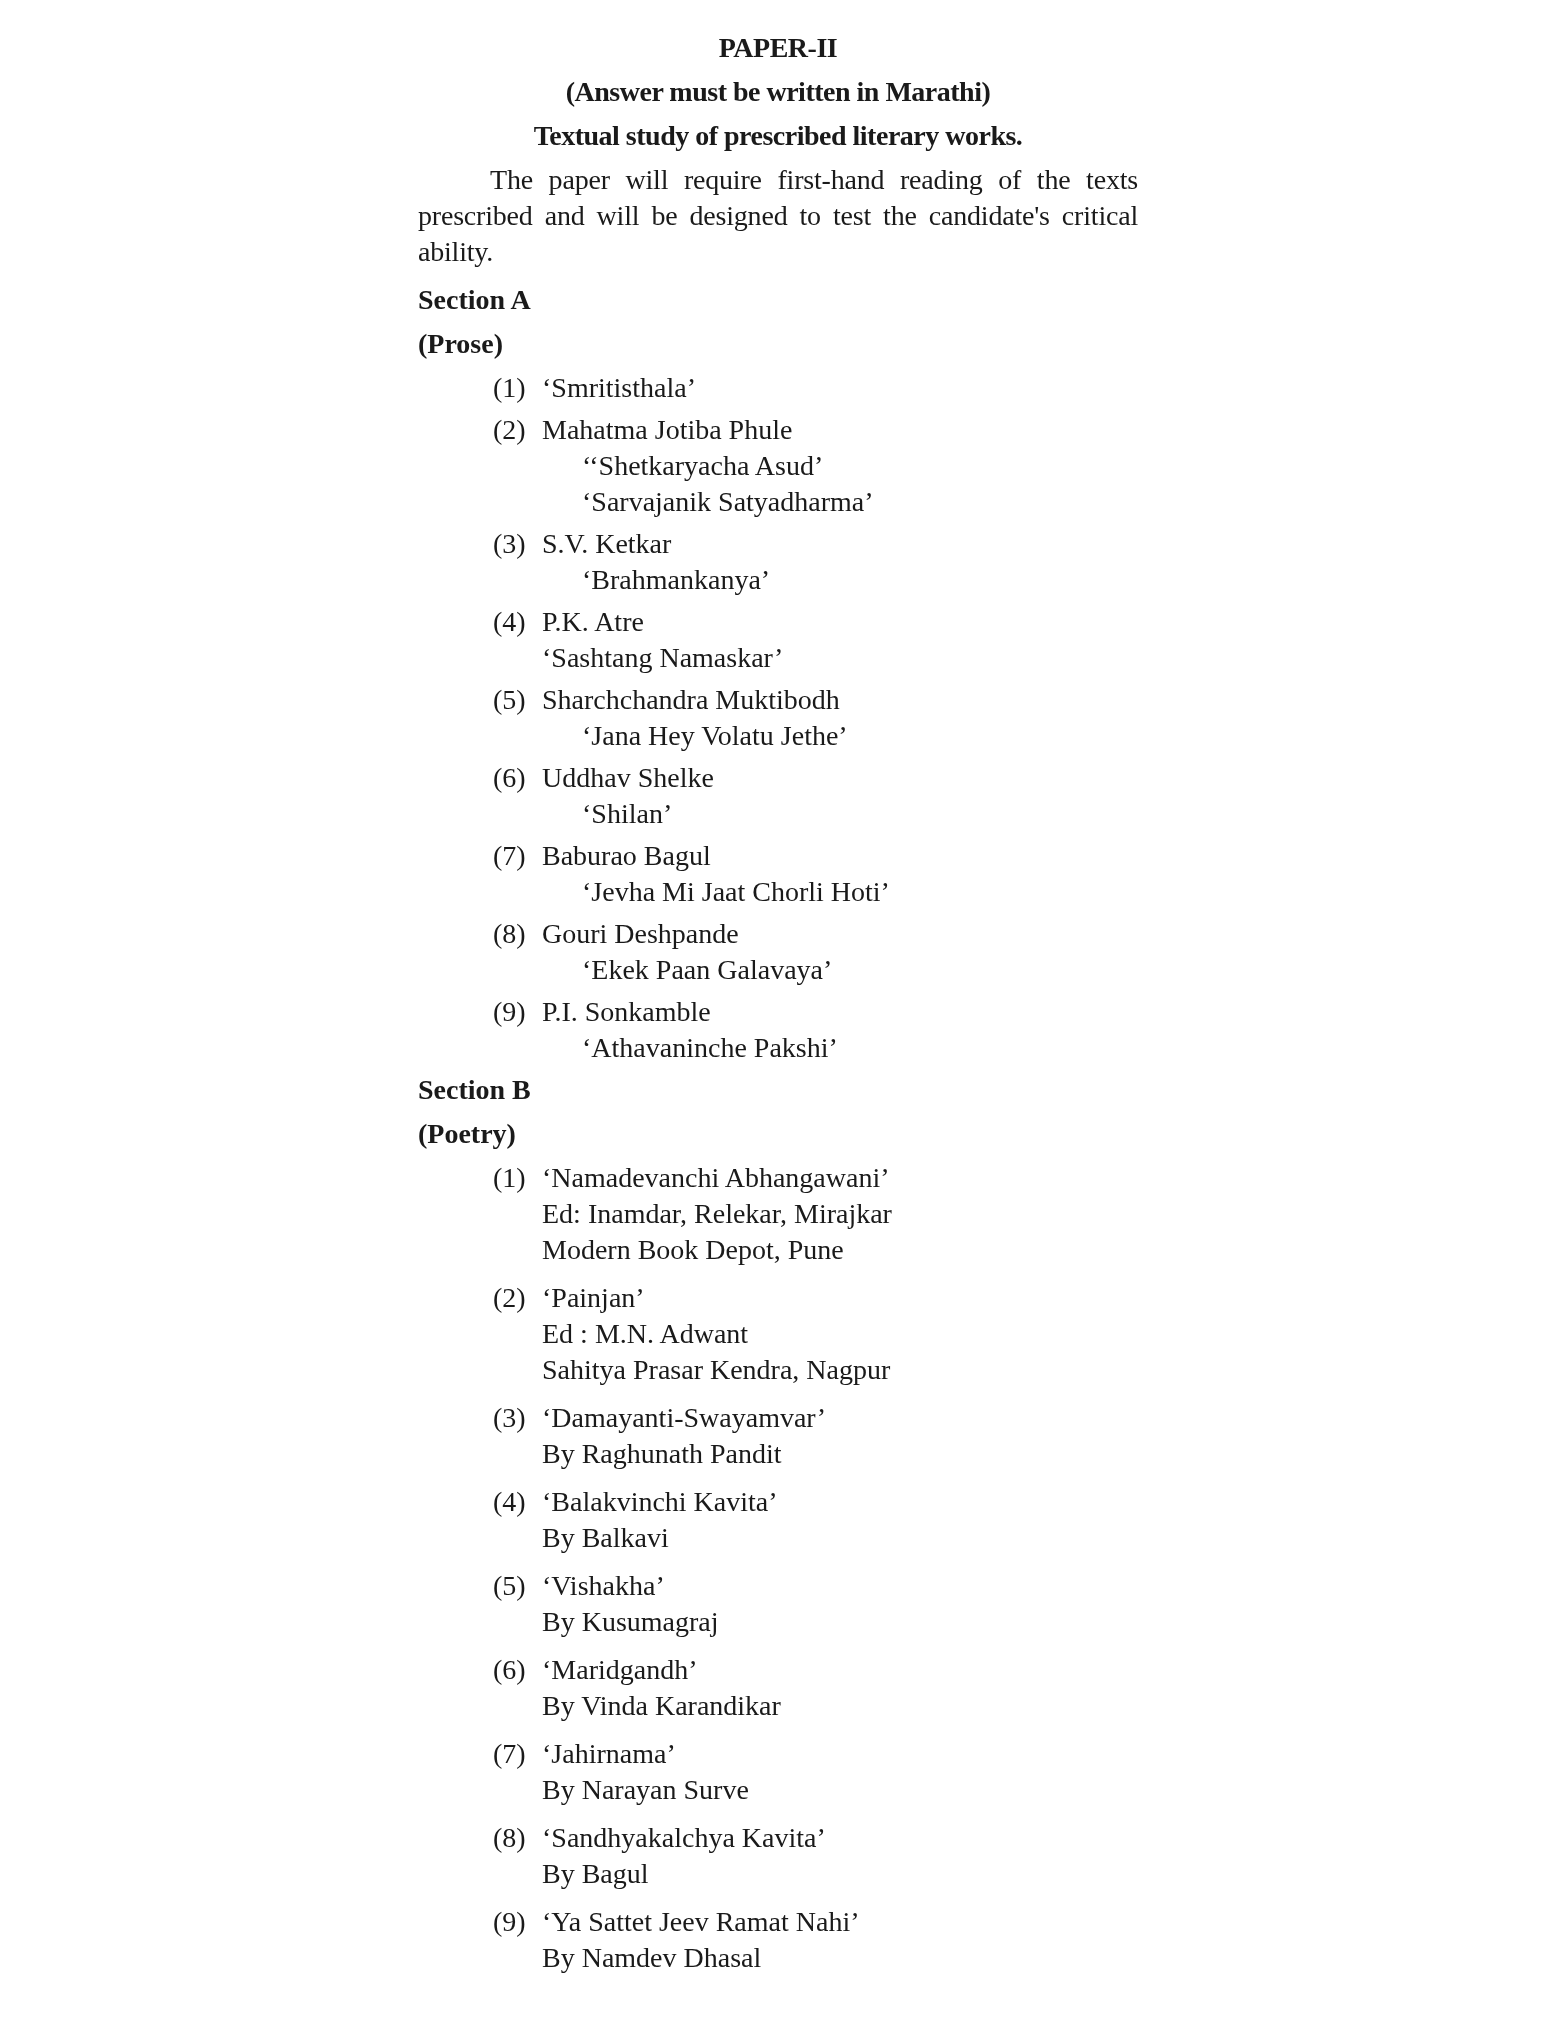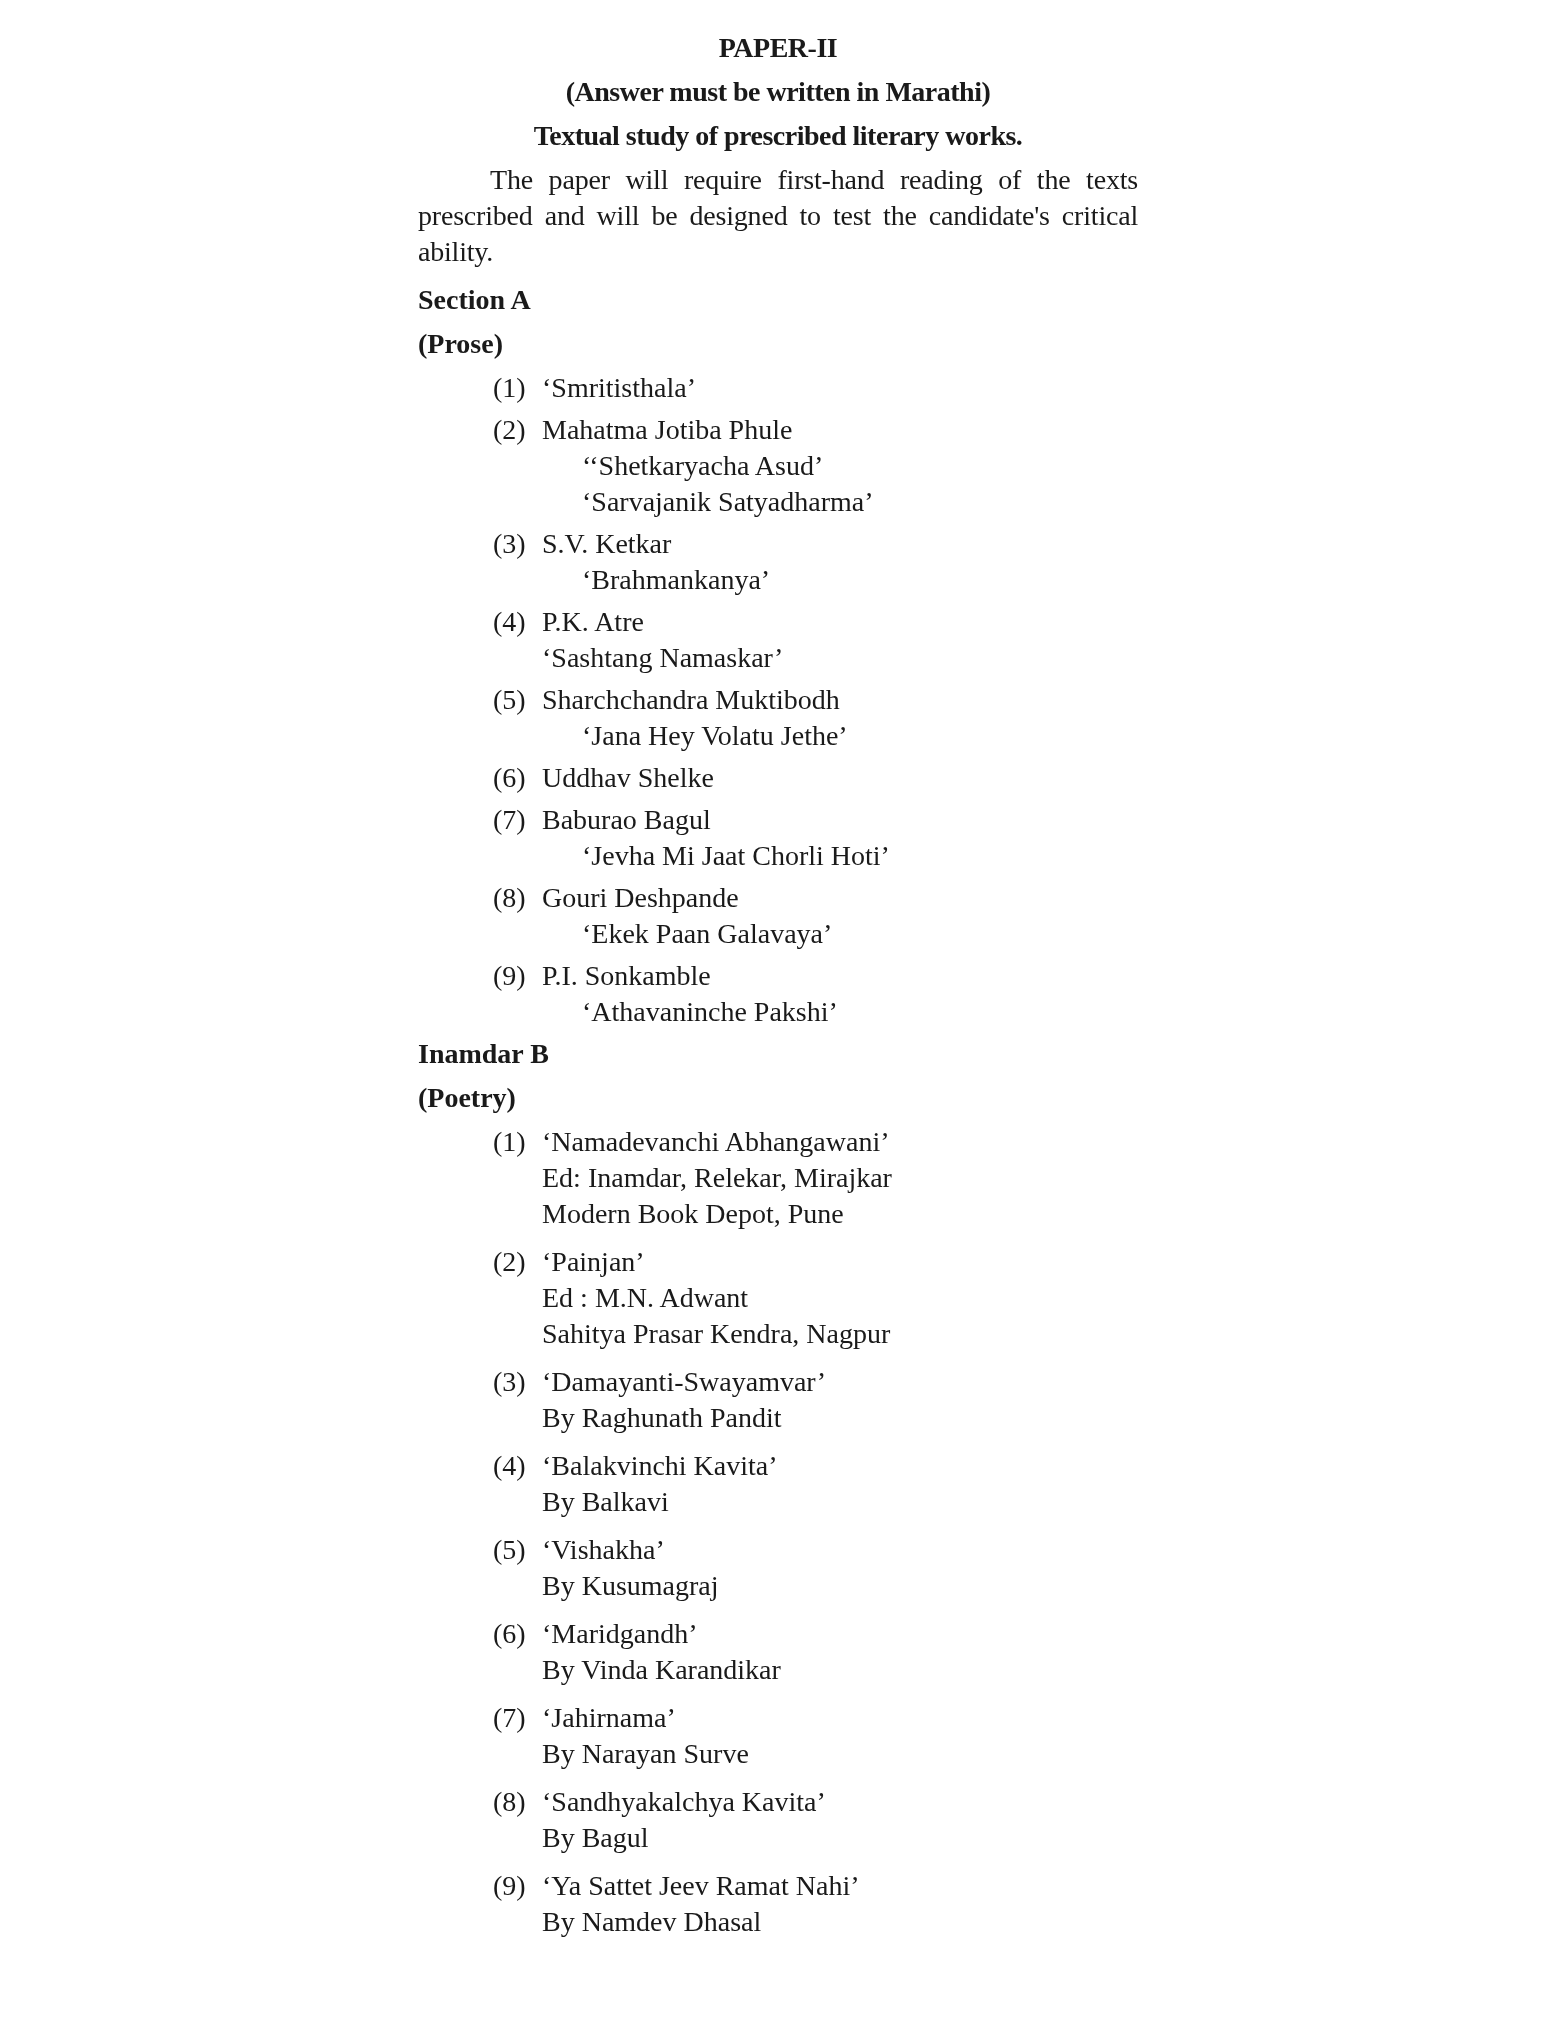--- a/index.html
+++ b/index.html
@@ -102,40 +102,41 @@
             <span class="line">‘Sashtang Namaskar’</span>
           </li>
           <li class="item">
     <span class="num">(5)</span>
   <span class="line">Sharchchandra  Muktibodh</span>
             <span class="line sub">‘Jana Hey Volatu Jethe’</span>
           </li>
           <li class="item">
     <span class="num">(6)</span>
   <span class="line">Uddhav Shelke</span>
+            <span class="line sub">‘Shilan’</span>
           </li>
           <li class="item">
     <span class="num">(7)</span>
   <span class="line">Baburao Bagul</span>
             <span class="line sub">‘Jevha Mi Jaat Chorli Hoti’</span>
           </li>
           <li class="item">
     <span class="num">(8)</span>
   <span class="line">Gouri Deshpande</span>
             <span class="line sub">‘Ekek Paan Galavaya’</span>
           </li>
           <li class="item">
     <span class="num">(9)</span>
   <span class="line">P.I. Sonkamble</span>
             <span class="line sub">‘Athavaninche Pakshi’</span>
           </li>
         </ul>
   </div>
       <div class="section section-b">
-    <div class="section-title">Inamdar B</div>
+    <div class="section-title">Section B</div>
     <div class="section-title">(Poetry)</div>
     <ul class="list">
           <li class="item">
     <span class="num">(1)</span>
   <span class="line">‘Namadevanchi Abhangawani’</span>
             <span class="line">Ed: Inamdar, Relekar, Mirajkar</span>
             <span class="line">Modern Book Depot, Pune</span>
           </li>
           <li class="item">
     <span class="num">(2)</span>

